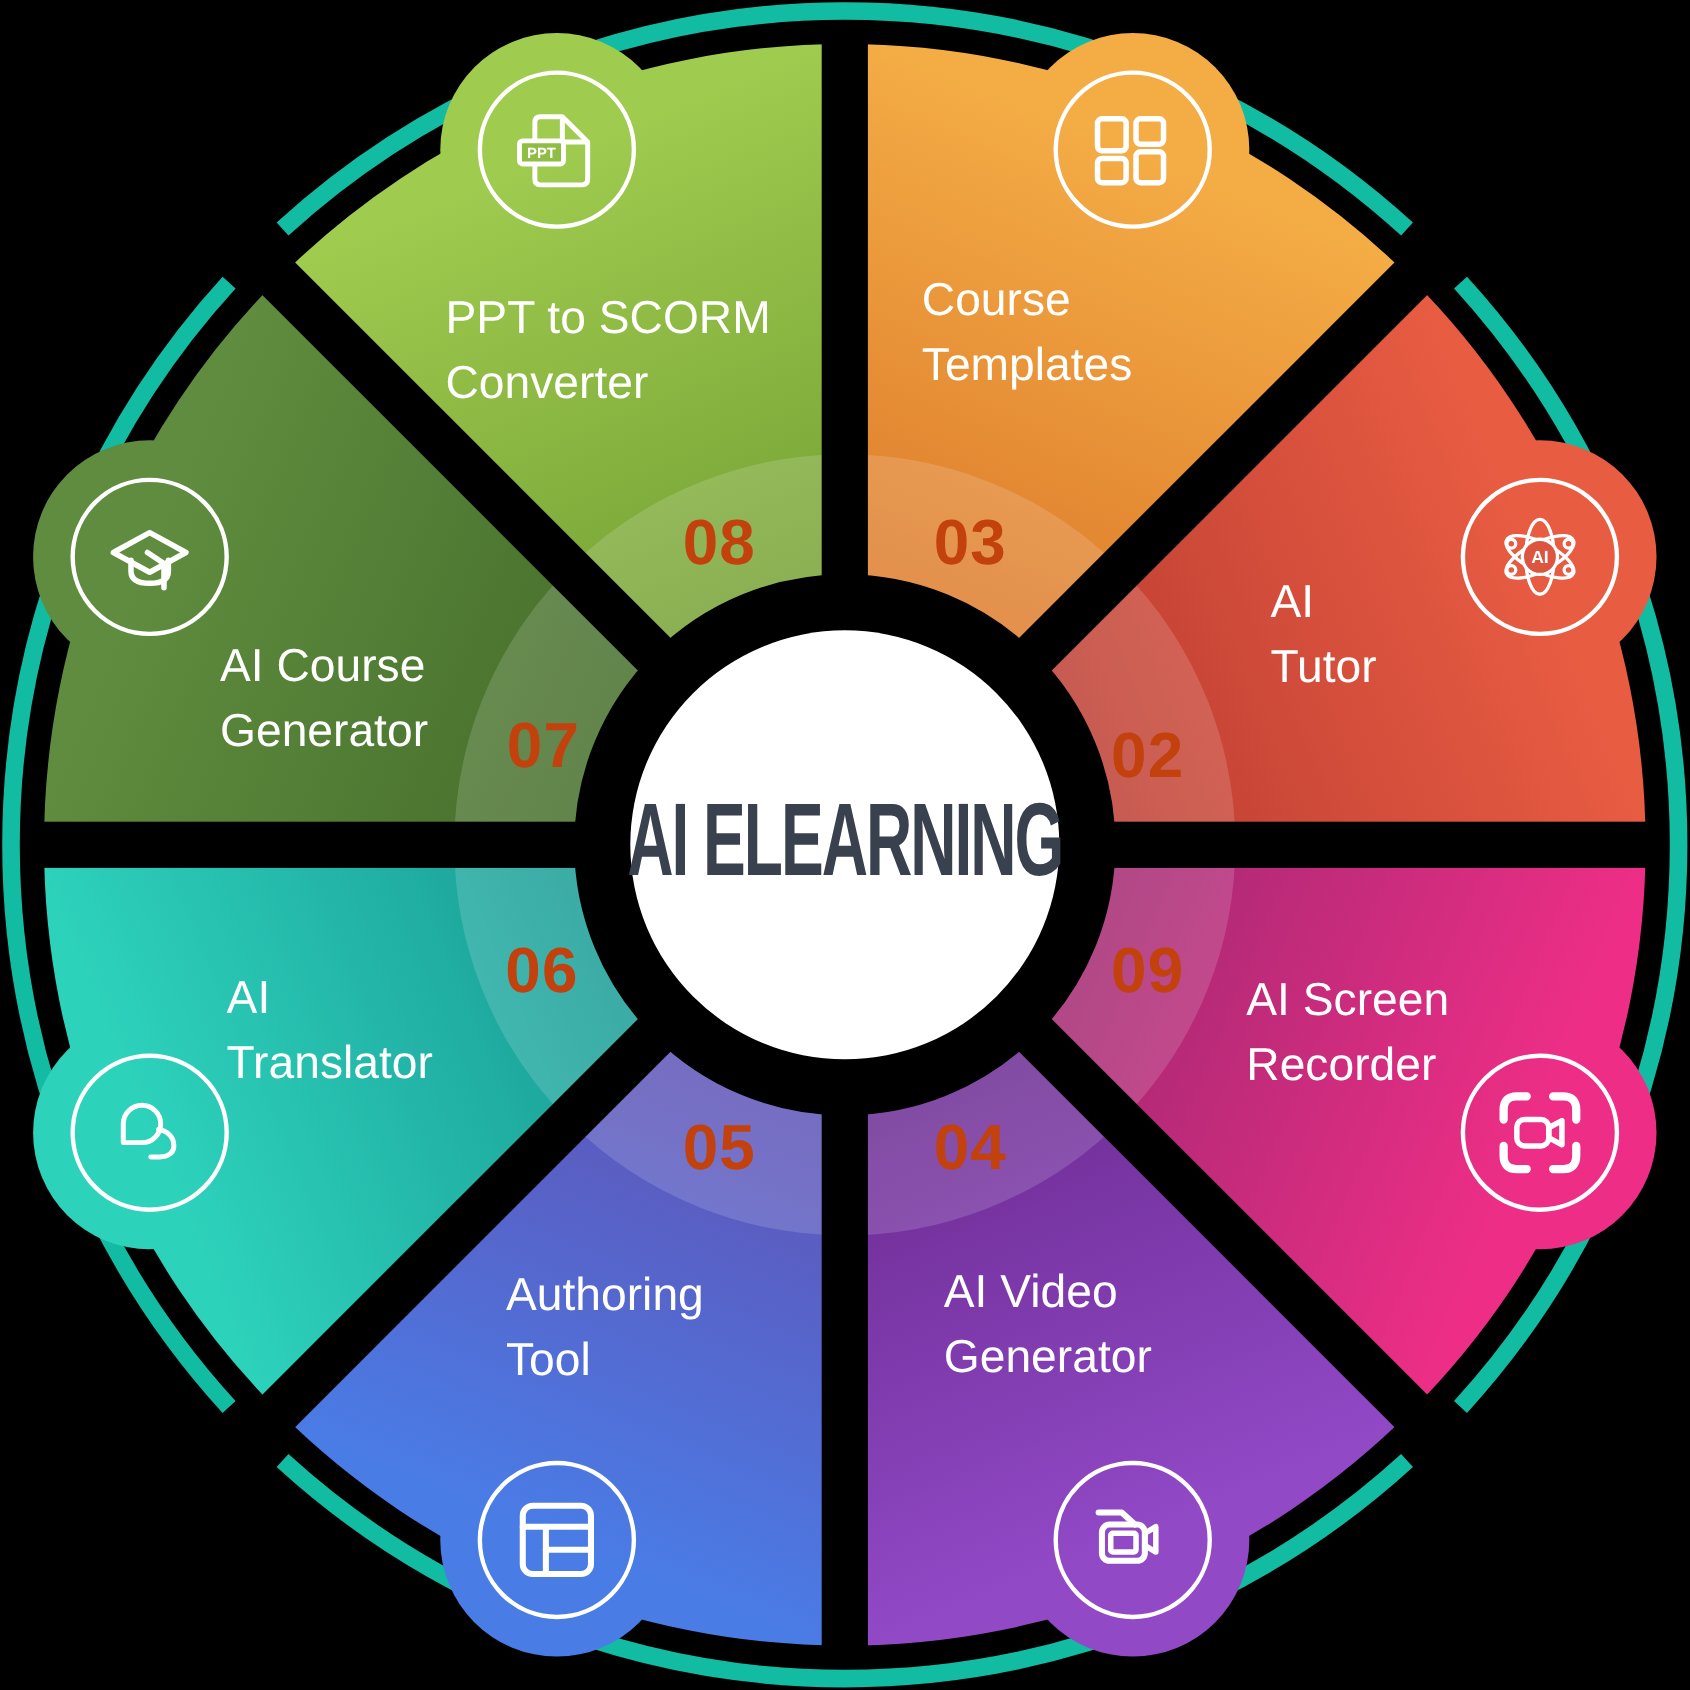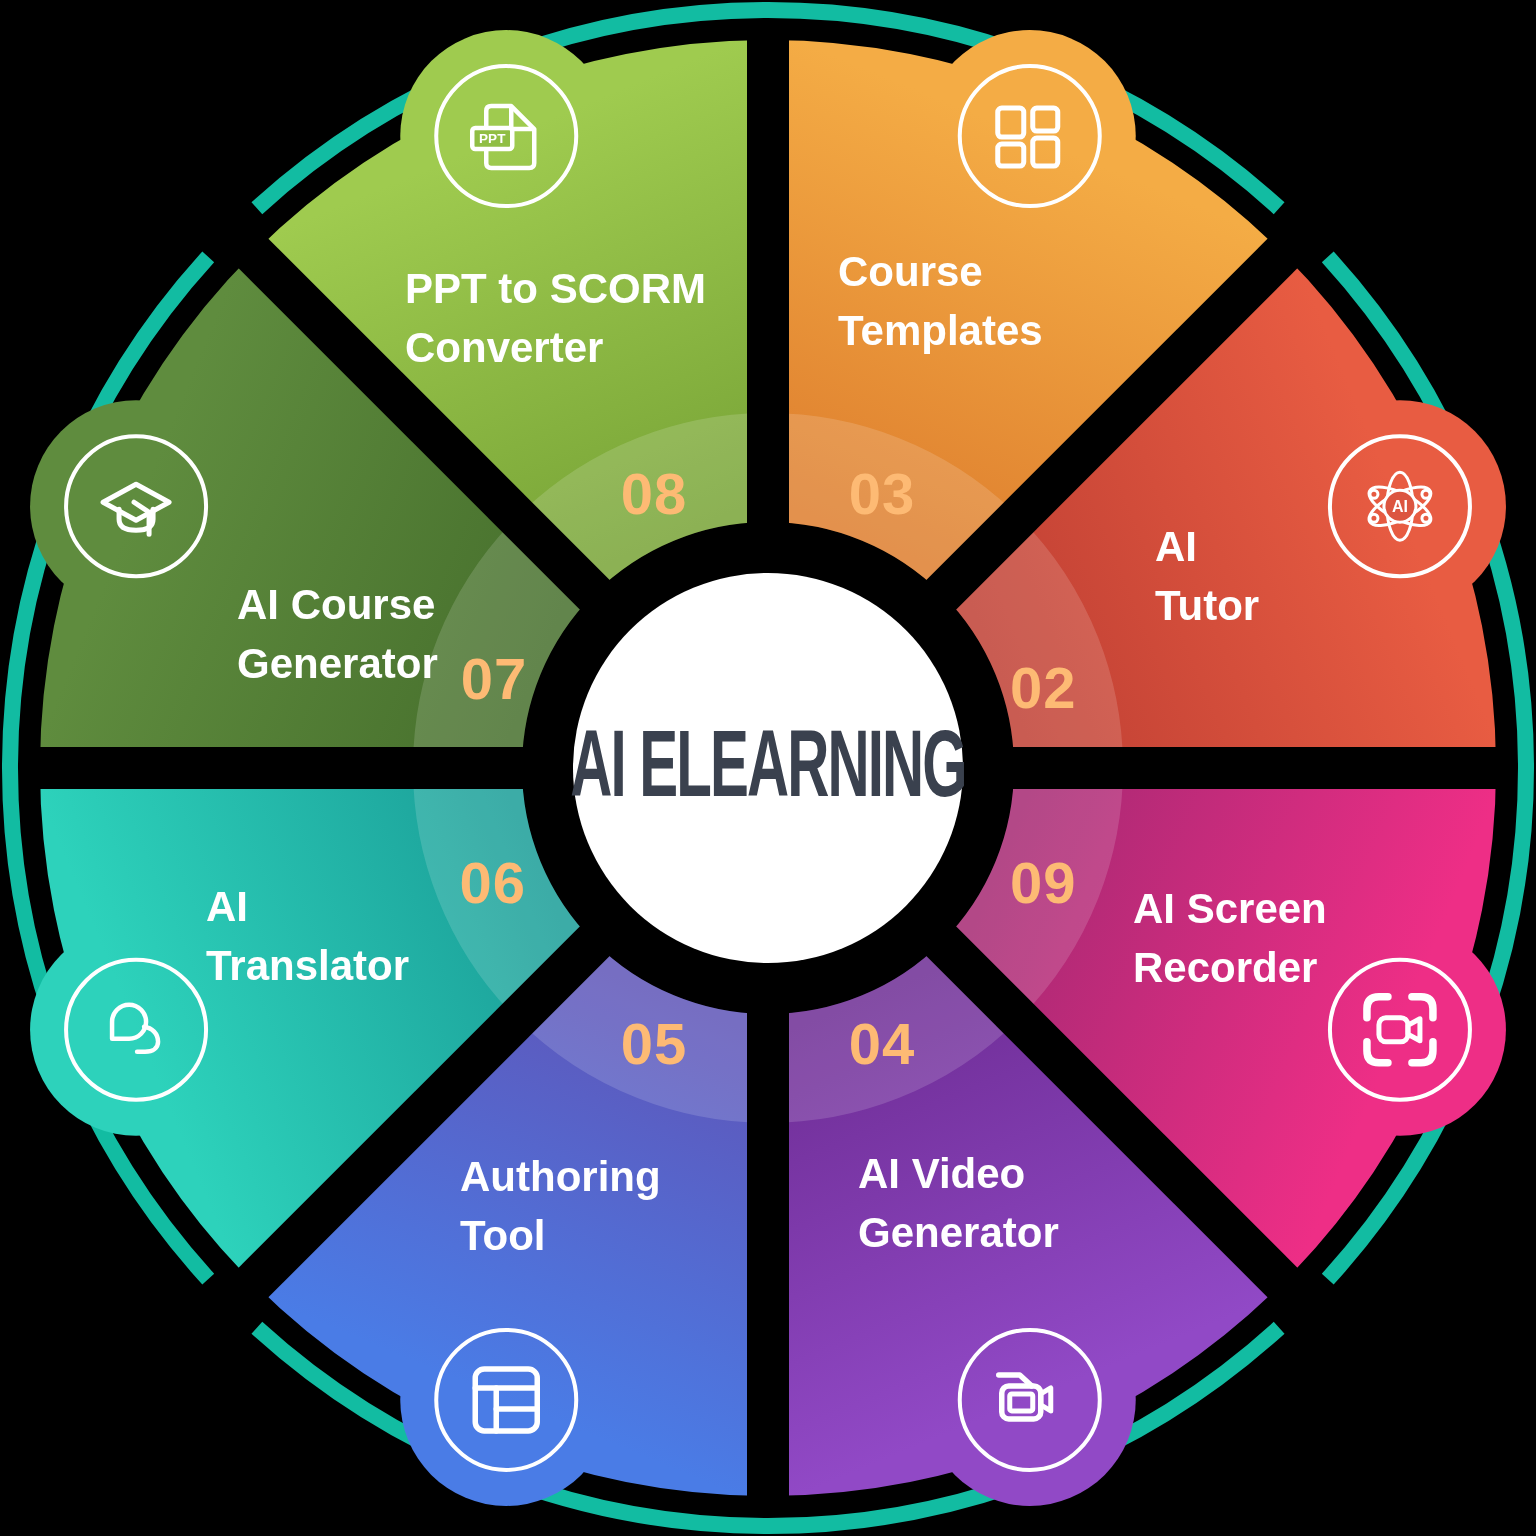--- a/index.html
+++ b/index.html
@@ -1,22 +1,22 @@
 <!DOCTYPE html>
 <html><head>
 <meta charset="utf-8">
 <style>
   html,body{margin:0;padding:0;background:#000;}
   .stage{position:relative;width:1536px;height:1536px;background:#000;overflow:hidden;
          font-family:"Liberation Sans","DejaVu Sans",sans-serif;}
   .stage svg{position:absolute;left:0;top:0;}
   .overlay{position:absolute;left:0;top:0;width:100%;height:100%;pointer-events:none;}
-  .num{position:absolute;transform:translate(-50%,-50%);color:#fdba74;font-weight:bold;
+  .num{position:absolute;transform:translate(-50%,-50%);color:#c2410c;font-weight:bold;
        font-size:58px;letter-spacing:1px;}
-  .label{position:absolute;color:#fff;font-weight:bold;font-size:42px;line-height:1.40;
+  .label{position:absolute;color:#fff;font-weight:normal;font-size:42px;line-height:1.40;
          white-space:nowrap;}
   .title{position:absolute;left:768px;top:768px;transform:translate(-50%,-54%) scaleX(0.62);
          color:#3A414E;font-weight:bold;font-size:94px;letter-spacing:-3px;white-space:nowrap;}
 </style>
 </head>
 <body>
 
 <div class="stage">
 
 <svg id="wheel" width="1536" height="1536" viewBox="0 0 1536 1536">
@@ -199,21 +199,21 @@
       <div class="label" style="left: 460px; top: 1148px;">
         <div>Authoring</div>
         <div>Tool</div>
       </div>
       <div class="num" style="left: 492.684px; top: 882.04px;">06</div>
       <div class="label" style="left: 206px; top: 878px;">
         <div>AI</div>
         <div>Translator</div>
       </div>
       <div class="num" style="left: 494px; top: 653.96px; margin-top: 24px;">07</div>
-      <div class="label" style="left: 200px; top: 576px; margin-left: 37px;">
+      <div class="label" style="left: 200px; top: 576px;">
         <div>AI Course</div>
         <div>Generator</div>
       </div>
       <div class="num" style="left: 653.96px; top: 492.684px;">08</div>
       <div class="label" style="left: 405px; top: 260px;">
         <div>PPT to SCORM</div>
         <div>Converter</div>
       </div>
     </div>
 

